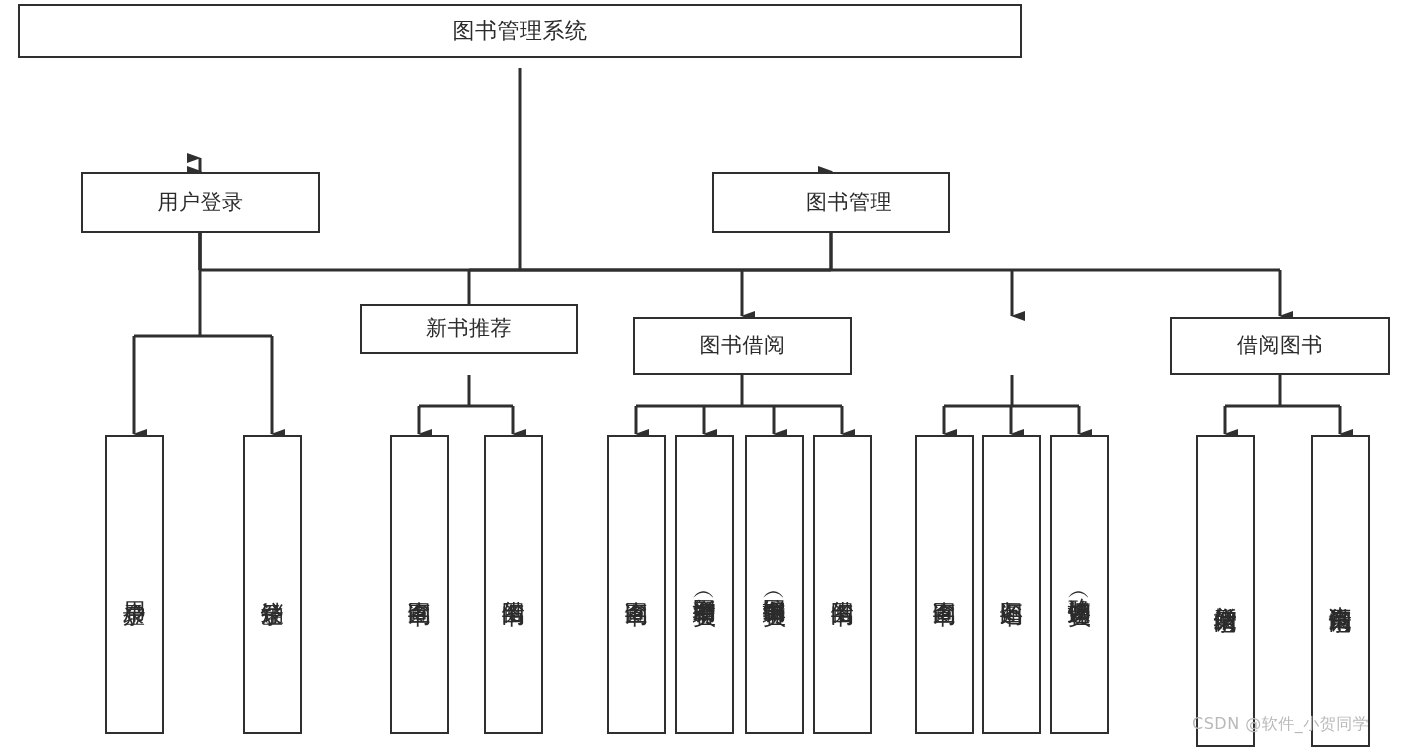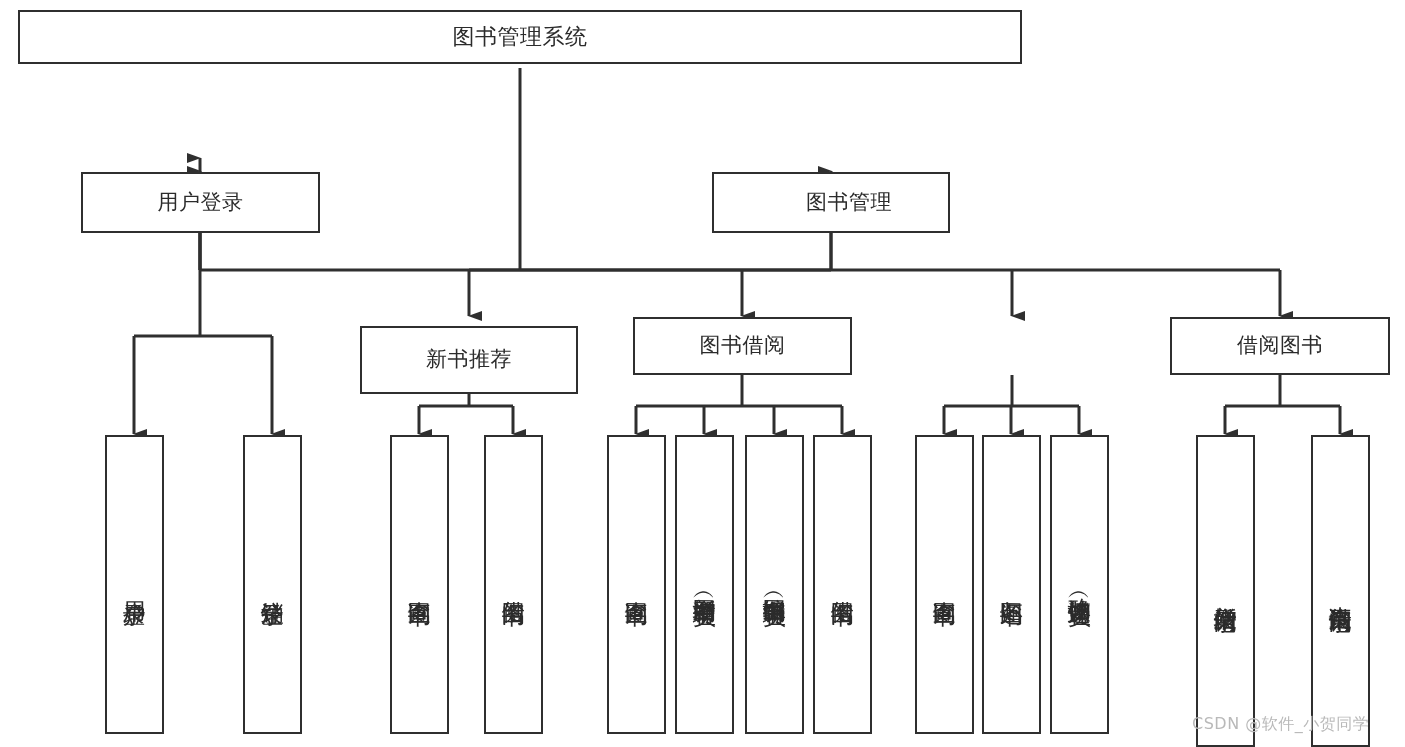--- a/index.html
+++ b/index.html
@@ -120,32 +120,32 @@
       <path d="M1011,406 L1011,434" marker-end="url(#arrow)"></path>
       <path d="M1079,406 L1079,434" marker-end="url(#arrow)"></path>
 
       <path d="M1280,375 L1280,406"></path>
       <path d="M1225,406 L1340,406"></path>
       <path d="M1225,406 L1225,434" marker-end="url(#arrow)"></path>
       <path d="M1340,406 L1340,434" marker-end="url(#arrow)"></path>
     </g>
   </svg>
 
-  <div class="node root horiz" style="left:18px; top:10px; width:1004px; height:54px;">
+  <div class="node root horiz" style="left:18px; top:4px; width:1004px; height:54px;">
     <span class="label">图书管理系统</span>
   </div>
 
   <div class="node horiz" style="left:81px; top:172px; width:239px; height:61px;">
     <span class="label">用户登录</span>
   </div>
   <div class="node horiz" style="left:712px; top:172px; width:238px; height:61px;padding-left:36px;">
     <span class="label">图书管理</span>
   </div>
 
-  <div class="node horiz" style="left:360px; top:326px; width:218px; height:68px;">
+  <div class="node horiz" style="left:360px; top:304px; width:218px; height:50px;">
     <span class="label">新书推荐</span>
   </div>
   <div class="node horiz" style="left:633px; top:317px; width:219px; height:58px;">
     <span class="label">图书借阅</span>
   </div>
   <div class="node horiz" style="left:1170px; top:317px; width:220px; height:58px;">
     <span class="label">借阅图书</span>
   </div>
 
   <div class="node leaf" style="left:105px; top:435px; width:59px; height:299px;">

